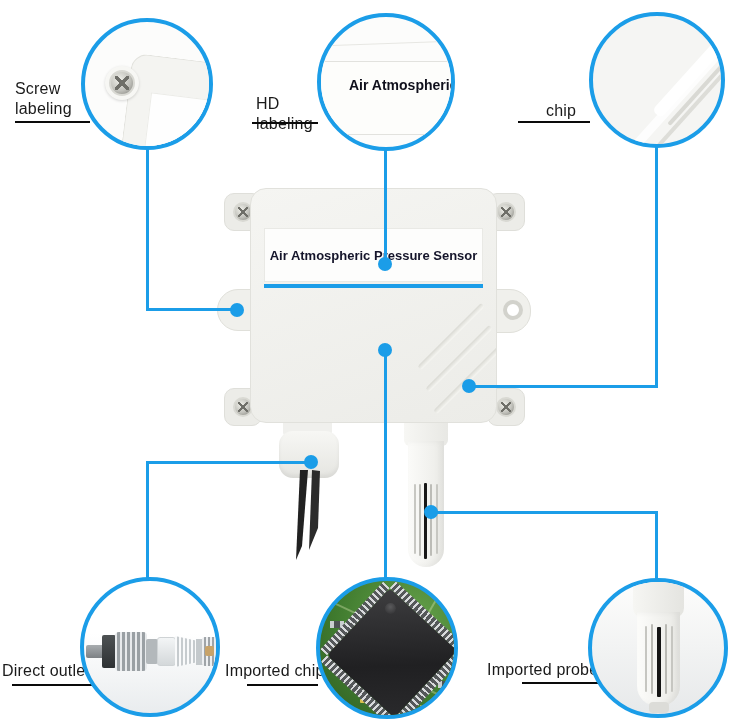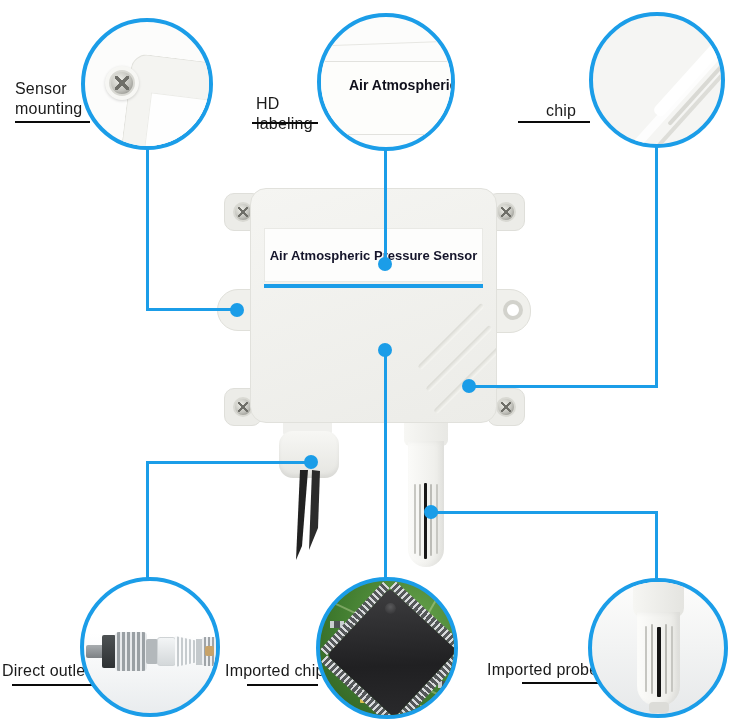--- a/index.html
+++ b/index.html
@@ -74,21 +74,21 @@
   .trace{position:absolute;background:rgba(230,240,190,.35);}
   .smd{position:absolute;background:linear-gradient(90deg,#caced0 30%,#4e5254 30%,#4e5254 70%,#caced0 70%);}
   
   .conn{position:absolute;}
 </style>
 </head>
 <body>
 
 <div id="canvas">
 
-  <div class="callout-label" style="left:15px;top:79px;width:80px;">Sensor mounting</div>
+  <div class="callout-label" style="left:15px;top:79px;width:80px;">Screw labeling</div>
   <div class="label-underline" style="left:15px;top:121px;width:75px;"></div>
 
   <div class="callout-label" style="left:256px;top:94px;width:70px;">HD labeling</div>
   <div class="label-underline" style="left:252px;top:122px;width:66px;"></div>
 
   <div class="callout-label" style="left:546px;top:101px;">chip</div>
   <div class="label-underline" style="left:518px;top:121px;width:72px;"></div>
 
   <div class="callout-label" style="left:2px;top:661px;white-space:nowrap;">Direct outlet</div>
   <div class="label-underline" style="left:12px;top:684px;width:81px;"></div>

